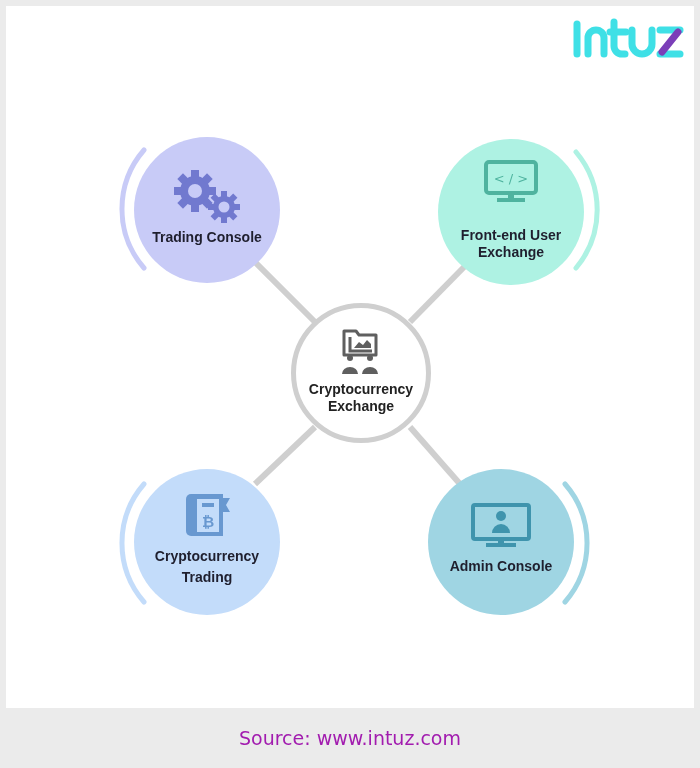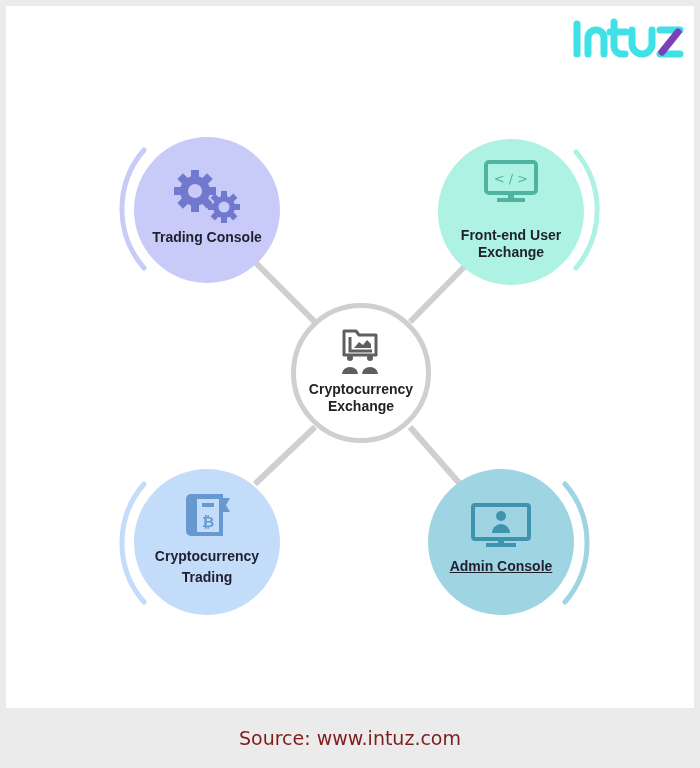--- a/index.html
+++ b/index.html
@@ -7,21 +7,21 @@
          font-family:"Liberation Sans", "DejaVu Sans", sans-serif; }
   .panel { position:absolute; left:6px; top:6px; width:688px; height:702px; background:#ffffff; }
   .logo { position:absolute; left:572px; top:14px; width:114px; height:46px; }
   .diagram { position:absolute; left:0; top:0; width:700px; height:708px; }
   .node { position:absolute; border-radius:50%; display:flex; flex-direction:column;
           align-items:center; justify-content:center; box-sizing:border-box; text-align:center; }
   .node .label { font-weight:bold; font-size:14px; color:#1f1f2e; line-height:17px; }
   .center { background:#fff; border:5px solid #cfcfcf; }
   .center .label { font-size:14px; color:#222; }
   .footer { position:absolute; left:0; top:708px; width:700px; height:60px; display:flex;
-            align-items:center; justify-content:center; font-size:19px; color:#7f1d1d;
+            align-items:center; justify-content:center; font-size:19px; color:#a21caf;
             font-family:"DejaVu Sans", sans-serif; }
 </style>
 </head>
 <body>
 
 <div class="panel"></div>
 
 <svg class="logo" viewBox="0 0 114 46">
   <g fill="none" stroke="#3fe0e6" stroke-width="7" stroke-linecap="round" stroke-linejoin="round">
     <line x1="5" y1="10" x2="5" y2="40"></line>
@@ -110,21 +110,21 @@
 </div>
 
 <div class="node" style="left:428px; top:469px; width:146px; height:146px; background:#9fd5e3;">
   <svg width="62" height="48" viewBox="0 0 62 48" style="margin-top:-8px;">
     <rect x="3" y="3" width="56" height="34" rx="2" fill="none" stroke="#3f94ad" stroke-width="4"></rect>
     <circle cx="31" cy="14" r="5" fill="#3f94ad"></circle>
     <path d="M22 31 a9 9 0 0 1 18 0 Z" fill="#3f94ad"></path>
     <rect x="28" y="37" width="6" height="5" fill="#3f94ad"></rect>
     <rect x="16" y="41" width="30" height="4" fill="#3f94ad"></rect>
   </svg>
-  <div class="label" style="margin-top:8px;text-decoration:underline;">Admin Console</div>
+  <div class="label" style="margin-top:8px;">Admin Console</div>
 </div>
 
 <div class="node center" style="left:291px; top:303px; width:140px; height:140px;">
   <svg width="42" height="48" viewBox="0 0 42 48" style="margin-top:-4px;">
     <path d="M4 4 H16 L19 8 H36 V28 H4 Z" fill="none" stroke="#5f5f5f" stroke-width="3" stroke-linejoin="round"></path>
     <path d="M10 10 V24 H32" fill="none" stroke="#5f5f5f" stroke-width="3"></path>
     <path d="M14 21 L19 15 L23 18 L27 13 L31 17 V21 Z" fill="#5f5f5f"></path>
     <circle cx="10" cy="31" r="3" fill="#5f5f5f"></circle>
     <circle cx="30" cy="31" r="3" fill="#5f5f5f"></circle>
     <path d="M2 47 a8 7 0 0 1 16 0 Z" fill="#5f5f5f"></path>

